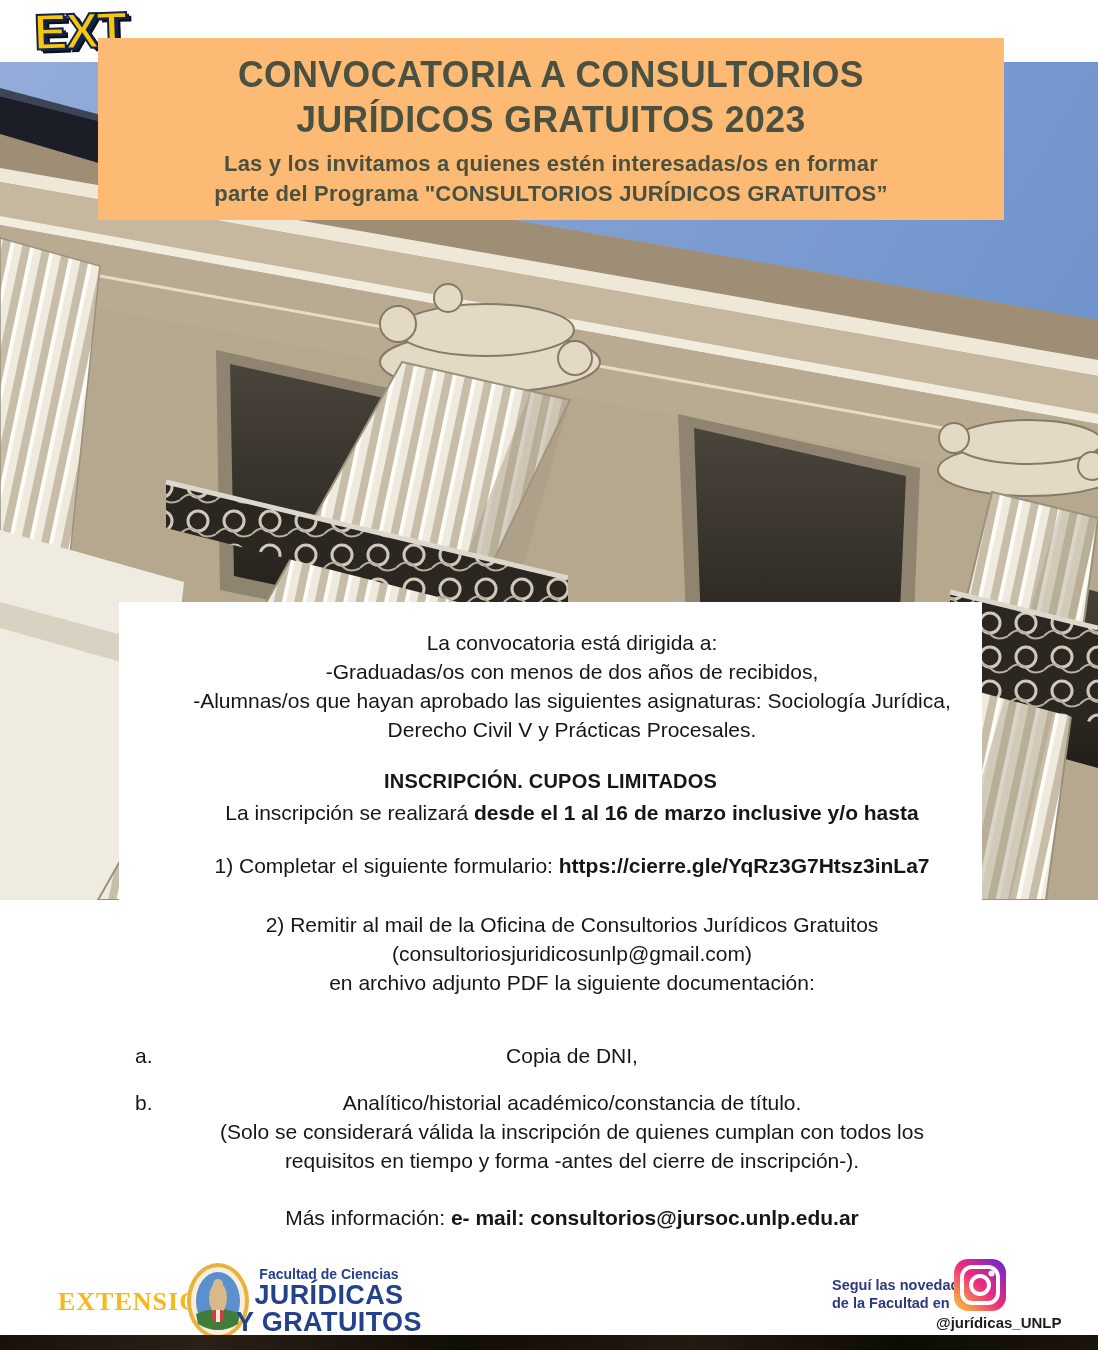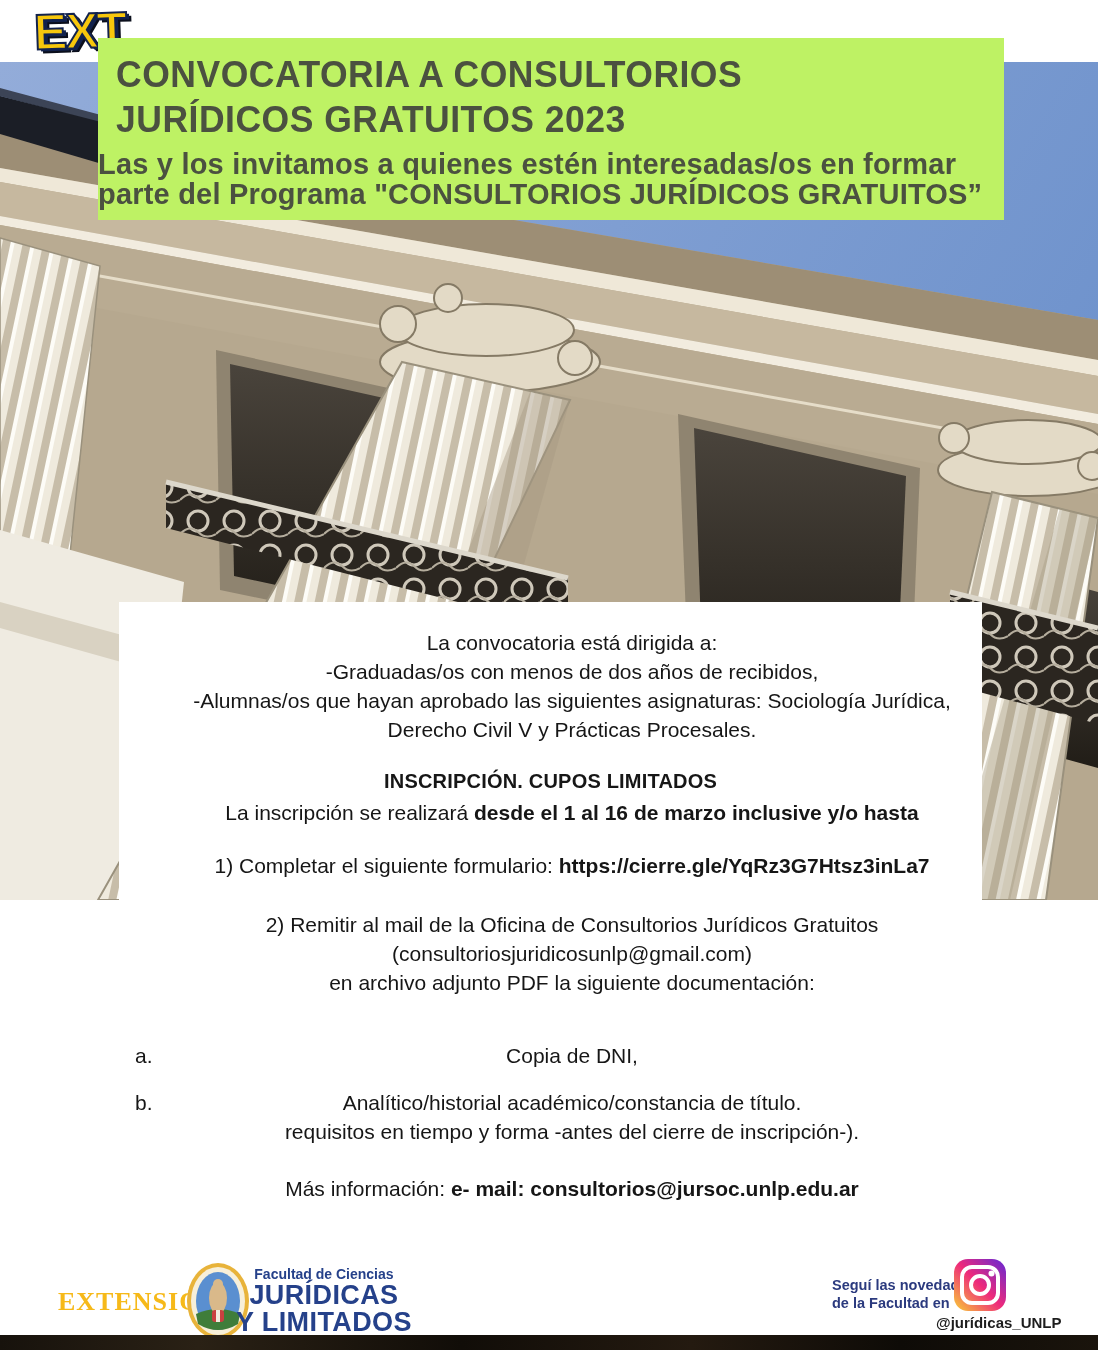--- a/index.html
+++ b/index.html
@@ -14,26 +14,26 @@
   .bottom-strip{position:absolute;left:0;top:1335px;width:1098px;height:15px;
     background:linear-gradient(90deg,#17120c 0%,#2a2115 18%,#110d08 42%,#241a10 63%,#0e0b07 82%,#1a140c 100%);}
 
   
   .ext-badge{position:absolute;left:34px;top:2px;font-size:50px;font-weight:bold;
     letter-spacing:-2px;color:#f7c70c;transform:rotate(-2deg);
     -webkit-text-stroke:2px #12224d;
     text-shadow:3px 2px 0 #12224d,5px 4px 0 #0b0f1c;}
 
   
-  .title-box{position:absolute;left:98px;top:38px;width:906px;height:182px;background:#bef264;
-    color:#4b5140;}
+  .title-box{position:absolute;left:98px;top:38px;width:906px;height:182px;background:#fdba74;
+    text-align:center;color:#4b5140;}
   .title-line{font-weight:bold;font-size:37px;line-height:45px;letter-spacing:0.5px;
     transform:scaleX(0.96);transform-origin:center;}
   .title-wrap{margin-top:14px;}
-  .subtitle{font-weight:bold;font-size:29px;line-height:30px;margin-top:7px;letter-spacing:0.2px;}
+  .subtitle{font-weight:bold;font-size:22px;line-height:30px;margin-top:7px;letter-spacing:0.2px;}
 
   
   .content-box{position:absolute;left:119px;top:602px;width:863px;height:640px;background:#ffffff;
     text-align:center;color:#161616;padding-top:26px;box-sizing:border-box;}
   .t{font-size:21px;line-height:29px;font-weight:normal;padding-left:43px;}
   .t b{font-weight:bold;}
   .heading{font-size:20px;line-height:34px;font-weight:bold;margin-top:20px;letter-spacing:0.2px;}
   .gap24{margin-top:24px;}
   .gap30{margin-top:30px;}
   .gap44{margin-top:44px;}
@@ -173,20 +173,21 @@
 
     <div class="t gap44 item-line">
       <span class="item-label">a.</span>
       <span>Copia de DNI,</span>
     </div>
 
     <div class="t gap18 item-line">
       <span class="item-label">b.</span>
       <span>Analítico/historial académico/constancia de título.</span>
     </div>
+    <div class="t">(Solo se considerará válida la inscripción de quienes cumplan con todos los</div>
     <div class="t">requisitos en tiempo y forma -antes del cierre de inscripción-).</div>
 
     <div class="t gap28">
       <span>Más información: </span><b>e- mail: consultorios@jursoc.unlp.edu.ar</b>
     </div>
   </div>
 
   <div class="extension-label">EXTENSIÓN</div>
 
   <svg class="seal" viewBox="0 0 64 78">
@@ -196,21 +197,21 @@
     <path d="M10,52 Q32,42 54,52 L52,62 Q32,74 12,62 Z" fill="#3f7d3a"></path>
     <ellipse cx="32" cy="36" rx="9" ry="16" fill="#d9b98a"></ellipse>
     <circle cx="32" cy="22" r="5" fill="#d9b98a"></circle>
     <rect x="26" y="48" width="12" height="12" rx="3" fill="#c94040"></rect>
     <rect x="30" y="48" width="4" height="12" fill="#f2ecdf"></rect>
   </svg>
 
   <div class="faculty">
     <div class="small">Facultad de Ciencias</div>
     <div class="big">JURÍDICAS</div>
-    <div class="big">Y LIMITADOS</div>
+    <div class="big">Y GRATUITOS</div>
     <div class="univ">Universidad Nacional de La Plata</div>
   </div>
 
   <div class="follow">
     <div>Seguí las novedades</div>
     <div>de la Facultad en</div>
   </div>
 
   <svg class="ig-icon" viewBox="0 0 54 54">
     <defs>

